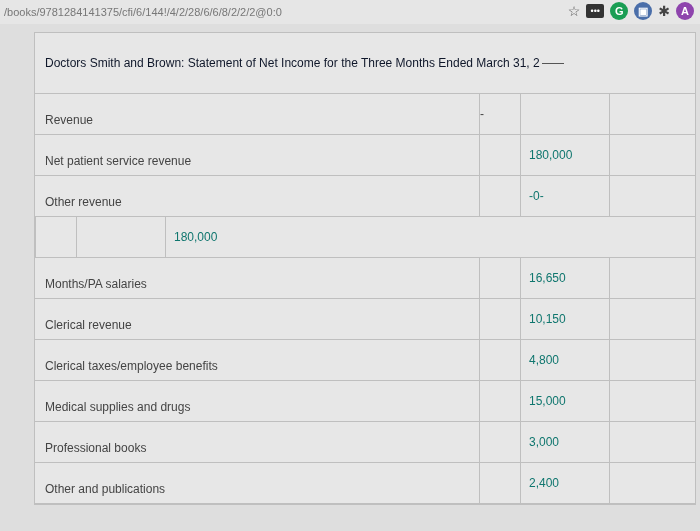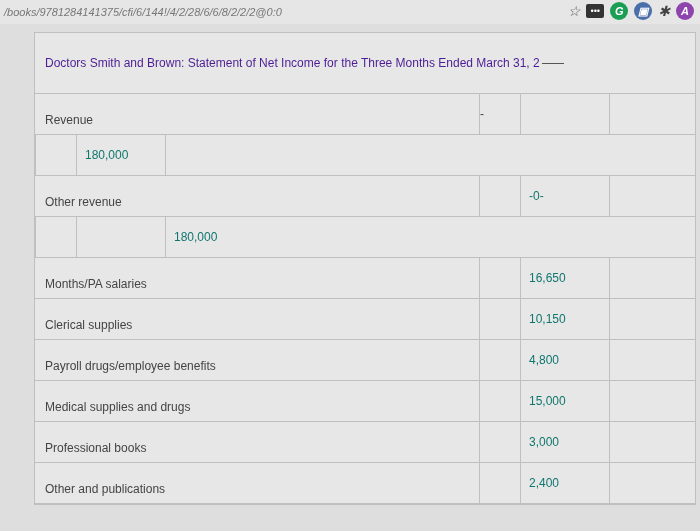--- a/index.html
+++ b/index.html
@@ -13,21 +13,20 @@
   }
   .browser-bar {
     height: 24px;
     background: #e6e6e6;
     display: flex;
     align-items: center;
     font-size: 11px;
     color: #777;
     padding-left: 4px;
     position: relative;
-    font-style: italic;
   }
   .address {
     flex: 0 0 auto;
   }
   .bar-icons {
     position: absolute;
     right: 6px;
     top: 2px;
     display: flex;
     gap: 6px;
@@ -71,21 +70,21 @@
   .row {
     display: flex;
     border-bottom: 1px solid #bfbfbf;
     min-height: 40px;
     align-items: center;
     font-size: 12px;
     color: #444;
   }
   .title-row {
     padding: 10px 10px 10px 10px;
-    color: #4c1d95;
+    color: #0f172a;
   }
   .title-row .blank {
     display:inline-block;
     border-bottom:1px solid #555;
     width:22px;
     vertical-align:bottom;
     margin-left:2px;
   }
   .c-label { flex: 0 0 434px; padding-left:10px;margin-top:11px; }
   .c-mid   { flex: 0 0 40px; border-left:1px solid #bfbfbf; text-align:center;}
@@ -118,20 +117,21 @@
     </div>
 
     <div class="row">
       <div class="c-label">Revenue</div>
       <div class="c-mid">-</div>
       <div class="c-val1"></div>
       <div class="c-val2"></div>
     </div>
 
     <div class="row">
+      <div class="c-label">Net patient service revenue</div>
       <div class="c-mid"></div>
       <div class="c-val1">180,000</div>
       <div class="c-val2"></div>
     </div>
 
     <div class="row">
       <div class="c-label">Other revenue</div>
       <div class="c-mid"></div>
       <div class="c-val1">-0-</div>
       <div class="c-val2"></div>
@@ -145,28 +145,28 @@
 
 
     <div class="row">
       <div class="c-label">Months/PA salaries</div>
       <div class="c-mid"></div>
       <div class="c-val1">16,650</div>
       <div class="c-val2"></div>
     </div>
 
     <div class="row">
-      <div class="c-label">Clerical supplies</div>
+      <div class="c-label">Clerical revenue</div>
       <div class="c-mid"></div>
       <div class="c-val1">10,150</div>
       <div class="c-val2"></div>
     </div>
 
     <div class="row">
-      <div class="c-label">Payroll drugs/employee benefits</div>
+      <div class="c-label">Clerical taxes/employee benefits</div>
       <div class="c-mid"></div>
       <div class="c-val1">4,800</div>
       <div class="c-val2"></div>
     </div>
 
     <div class="row">
       <div class="c-label">Medical supplies and drugs</div>
       <div class="c-mid"></div>
       <div class="c-val1">15,000</div>
       <div class="c-val2"></div>

